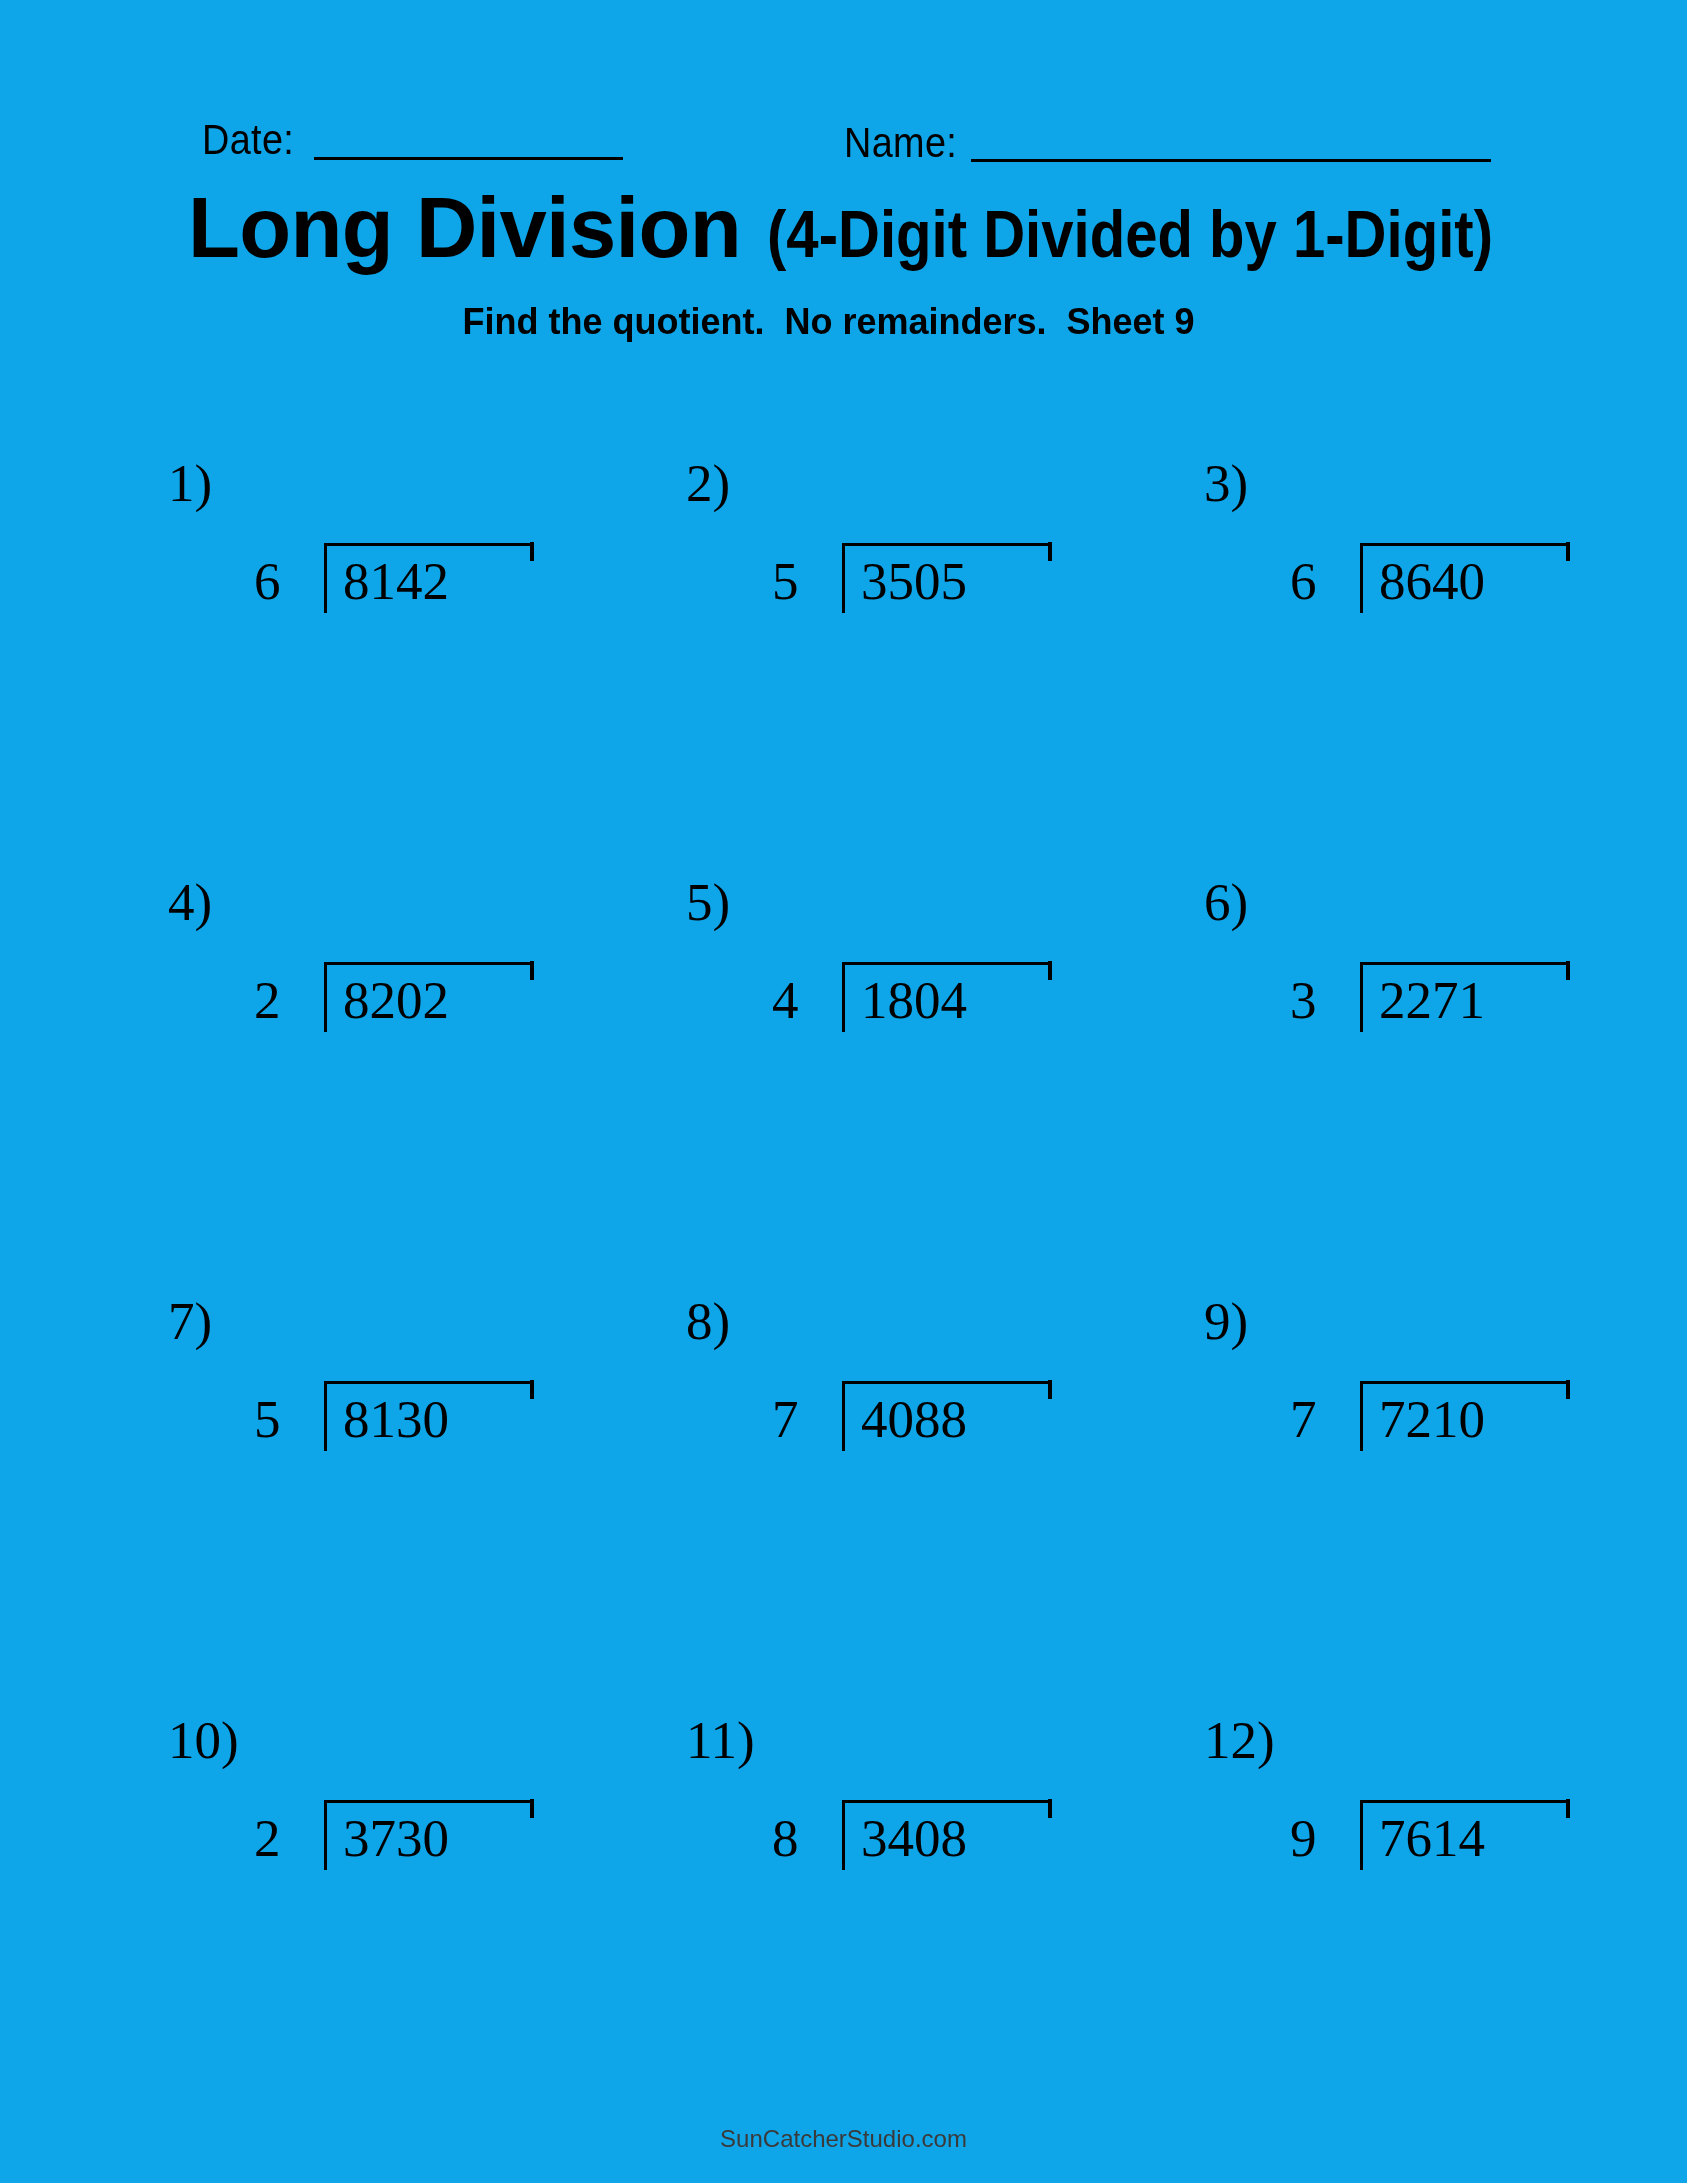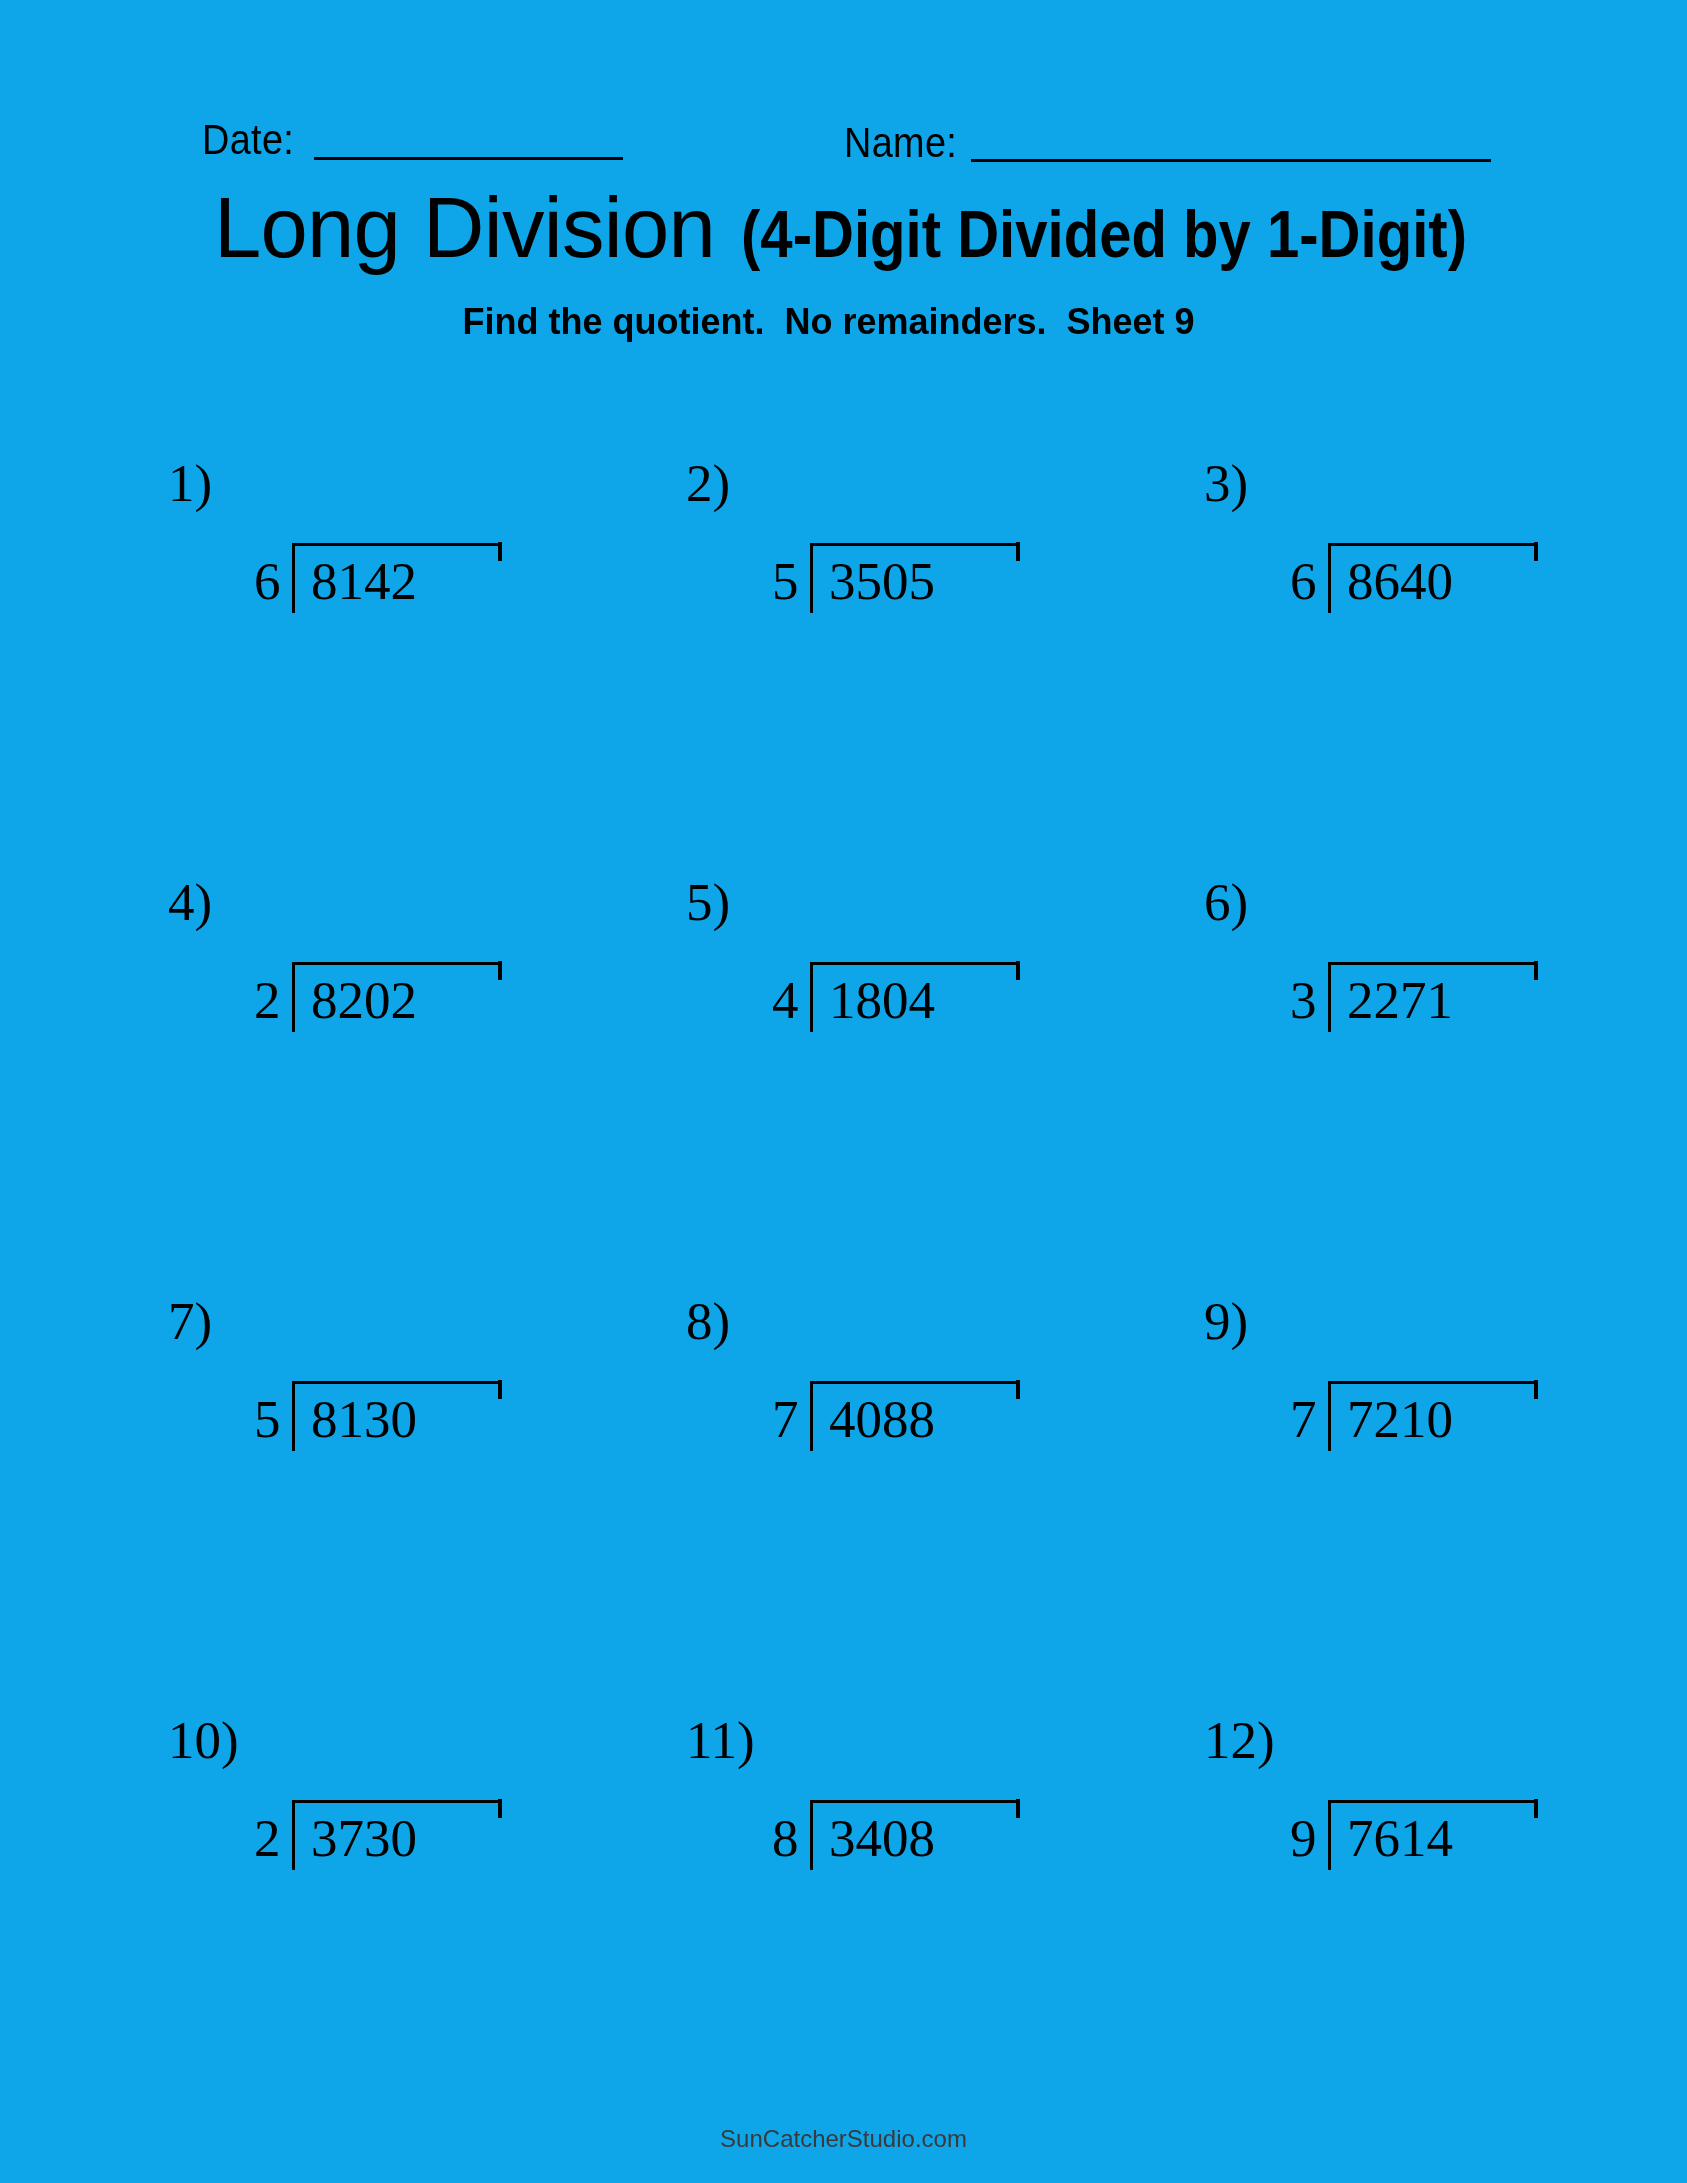--- a/index.html
+++ b/index.html
@@ -46,21 +46,21 @@
     display: flex;
     justify-content: center;
     align-items: baseline;
     gap: 26px;
     padding-left: 93px;
     box-sizing: border-box;
     white-space: nowrap;
   }
   .title-main {
     font-size: 85px;
-    font-weight: normal;
+    font-weight: bold;
     line-height: 1;
     letter-spacing: -0.7px;
   }
   .title-paren {
     font-size: 66px;
     font-weight: bold;
     line-height: 1;
     display: inline-block;
     transform: scaleX(0.88);
     transform-origin: left bottom;
@@ -106,20 +106,21 @@
     margin-right: 11.5px;
   }
   .dividend {
     position: relative;
     font-family: "Liberation Serif", "DejaVu Serif", serif;
     font-size: 53px;
     line-height: 1;
     border-left: 3.6px solid #000000;
     border-top: 3.6px solid #000000;
     padding: 8.6px 85px 5.7px 16px;
+    margin-left: 32px;
   }
   
   .dividend::after {
     content: "";
     position: absolute;
     right: 0;
     top: -3.6px;
     width: 3.6px;
     height: 18.7px;
     background: #000000;

